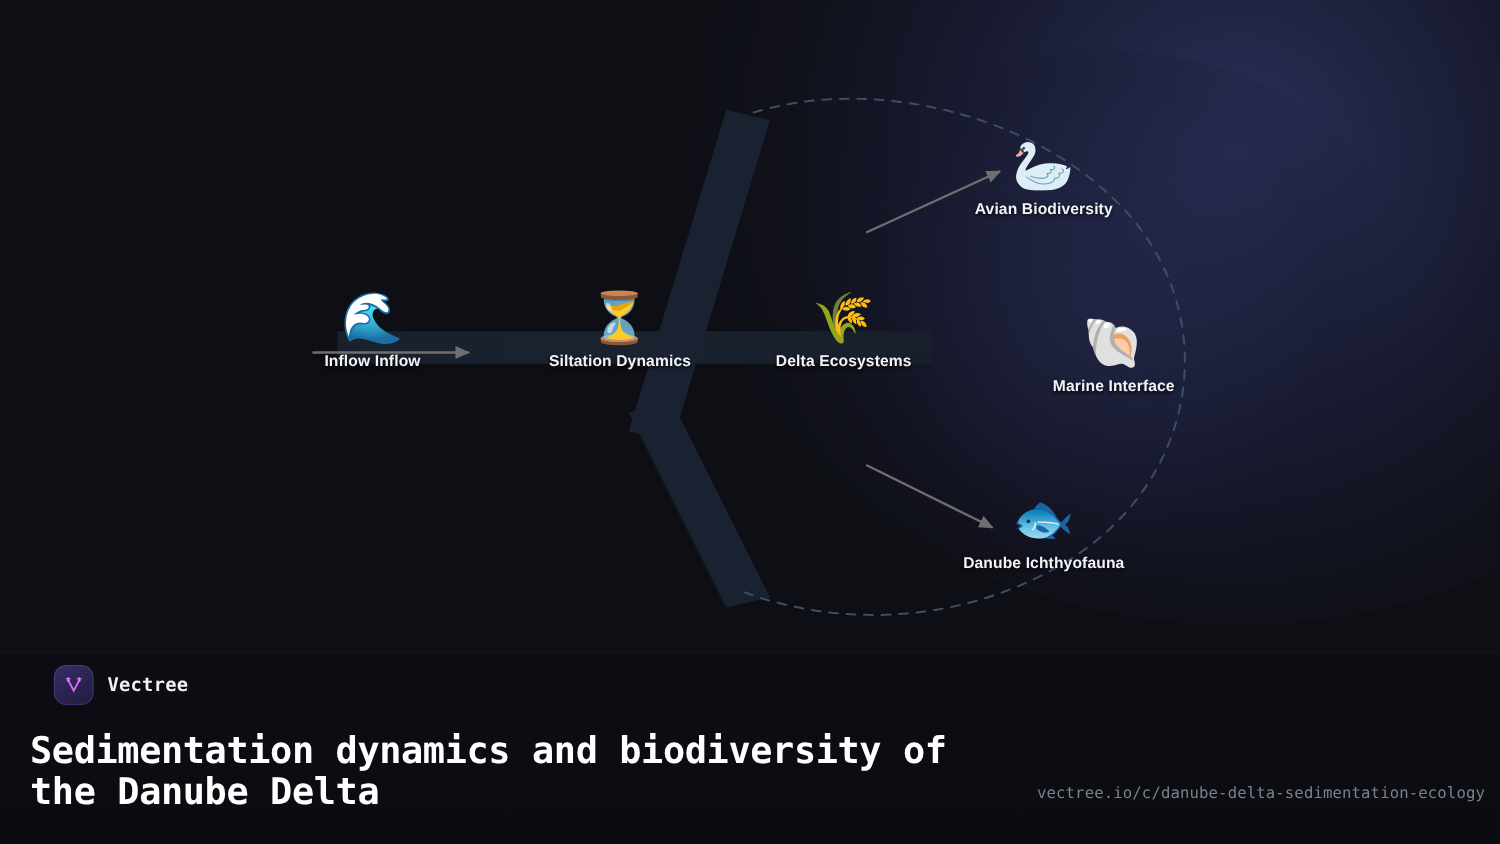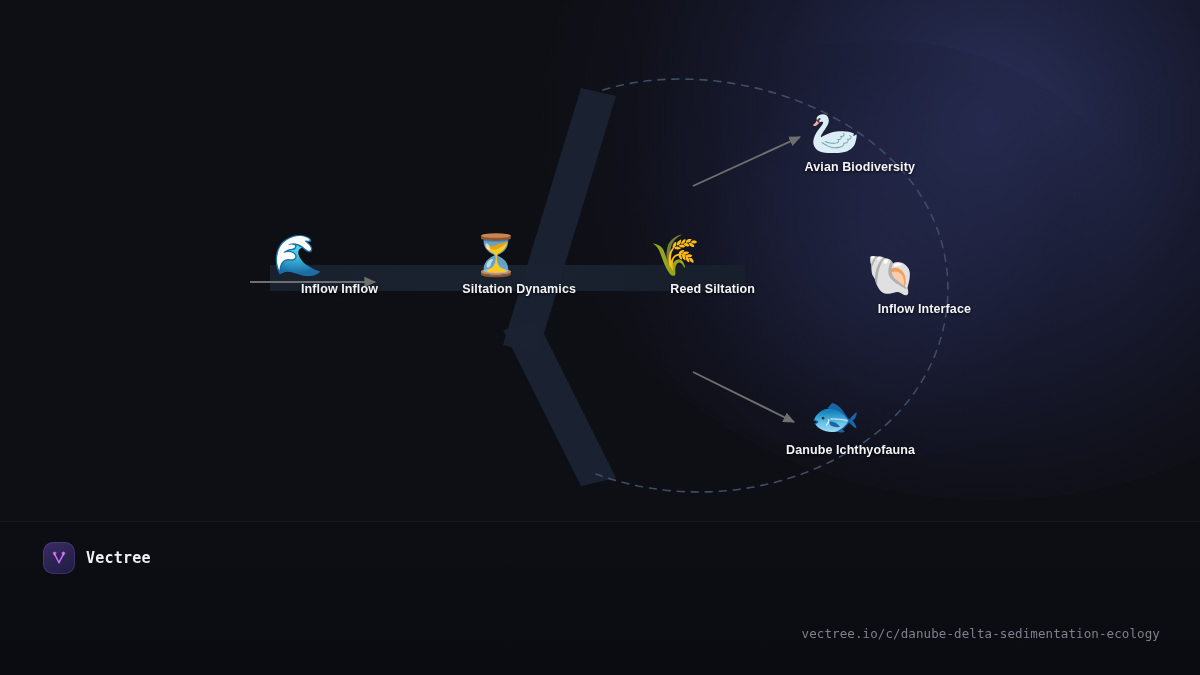--- a/index.html
+++ b/index.html
@@ -58,21 +58,20 @@
   }
   .node-label {
     display: block;
     margin-top: 4px;
     font-size: 12.5px;
     font-weight: bold;
     color: #f2f4f8;
     letter-spacing: 0.1px;
     text-shadow: 0 1px 3px rgba(0,0,0,0.9);
     font-family: "Liberation Sans", sans-serif;
-    text-align: right;
   }
   
   #footer-divider {
     position: absolute;
     left: 0;
     top: 521px;
     width: 1200px;
     height: 1px;
     background: rgba(255,255,255,0.045);
   }
@@ -80,21 +79,21 @@
     position: absolute;
     left: 0;
     top: 522px;
     width: 1200px;
     height: 153px;
     background: linear-gradient(180deg, #0d0e13 0%, #0b0c11 100%);
   }
   #brand-row {
     position: absolute;
     left: 24px;
-    top: 20px;
+    top: 10px;
     display: flex;
     align-items: center;
     gap: 11px;
     padding-left: 19px;
   }
   #brand-logo {
     width: 32px;
     height: 32px;
     border-radius: 10px;
     background: linear-gradient(150deg, #3a2c64 0%, #2a2350 55%, #211c42 100%);
@@ -117,21 +116,21 @@
     width: 760px;
     font-family: "DejaVu Sans Mono", monospace;
     font-size: 29.5px;
     font-weight: bold;
     line-height: 33px;
     color: #ffffff;
     letter-spacing: -0.3px;
   }
   #footer-url {
     position: absolute;
-    right: 40px;
+    right: 12px;
     top: 104px;
     font-family: "DejaVu Sans Mono", monospace;
     font-size: 12.5px;
     color: #7c808c;
     letter-spacing: 0.1px;
     margin-left: 20px;
   }
 </style>
 </head>
 <body>
@@ -174,31 +173,31 @@
     <span class="node-label">Inflow Inflow</span>
   </div>
 
   <div class="node" style="left:496px; top:232px;">
     <span class="node-emoji">⏳</span>
     <span class="node-label">Siltation Dynamics</span>
   </div>
 
   <div class="node" style="left:675px; top:232px;">
     <span class="node-emoji">🌾</span>
-    <span class="node-label">Reed Siltation</span>
+    <span class="node-label">Delta Ecosystems</span>
   </div>
 
   <div class="node" style="left:835px; top:110px;">
     <span class="node-emoji">🦢</span>
     <span class="node-label">Avian Biodiversity</span>
   </div>
 
   <div class="node" style="left:891px; top:252px;">
     <span class="node-emoji">🐚</span>
-    <span class="node-label">Inflow Interface</span>
+    <span class="node-label">Marine Interface</span>
   </div>
 
   <div class="node" style="left:835px; top:393px;">
     <span class="node-emoji">🐟</span>
     <span class="node-label">Danube Ichthyofauna</span>
   </div>
 
   <div id="footer-divider"></div>
   <div id="footer">
 
@@ -212,17 +211,18 @@
             <path d="M5.6 6.2 L5.6 4.2" stroke-width="1.3"></path>
             <path d="M14.4 6.2 L14.4 4.2" stroke-width="1.3"></path>
           </g>
           <circle cx="5.6" cy="6.4" r="1.05" fill="#e07ef8"></circle>
           <circle cx="14.4" cy="6.4" r="1.05" fill="#e07ef8"></circle>
         </svg>
       </div>
       <span id="brand-name">Vectree</span>
     </div>
 
+    <div id="headline">Sedimentation dynamics and biodiversity of the Danube Delta</div>
 
     <div id="footer-url">vectree.io/c/danube-delta-sedimentation-ecology</div>
   </div>
 
 </div>
 
 </body></html>

